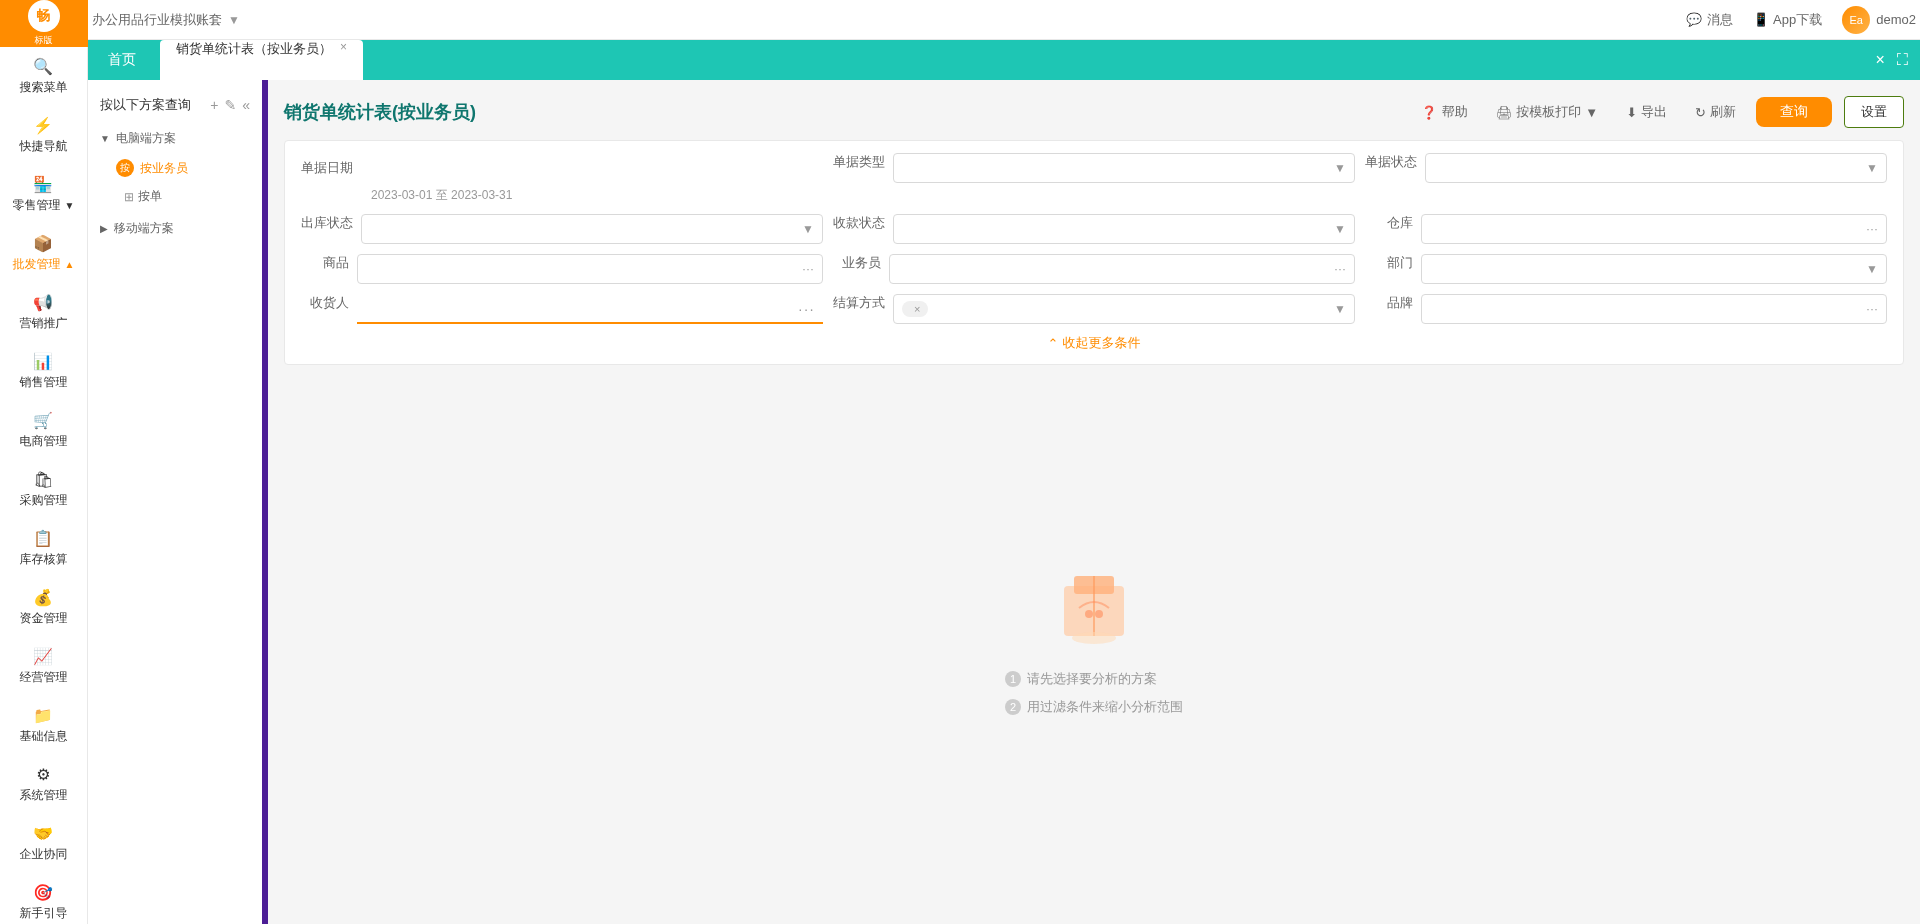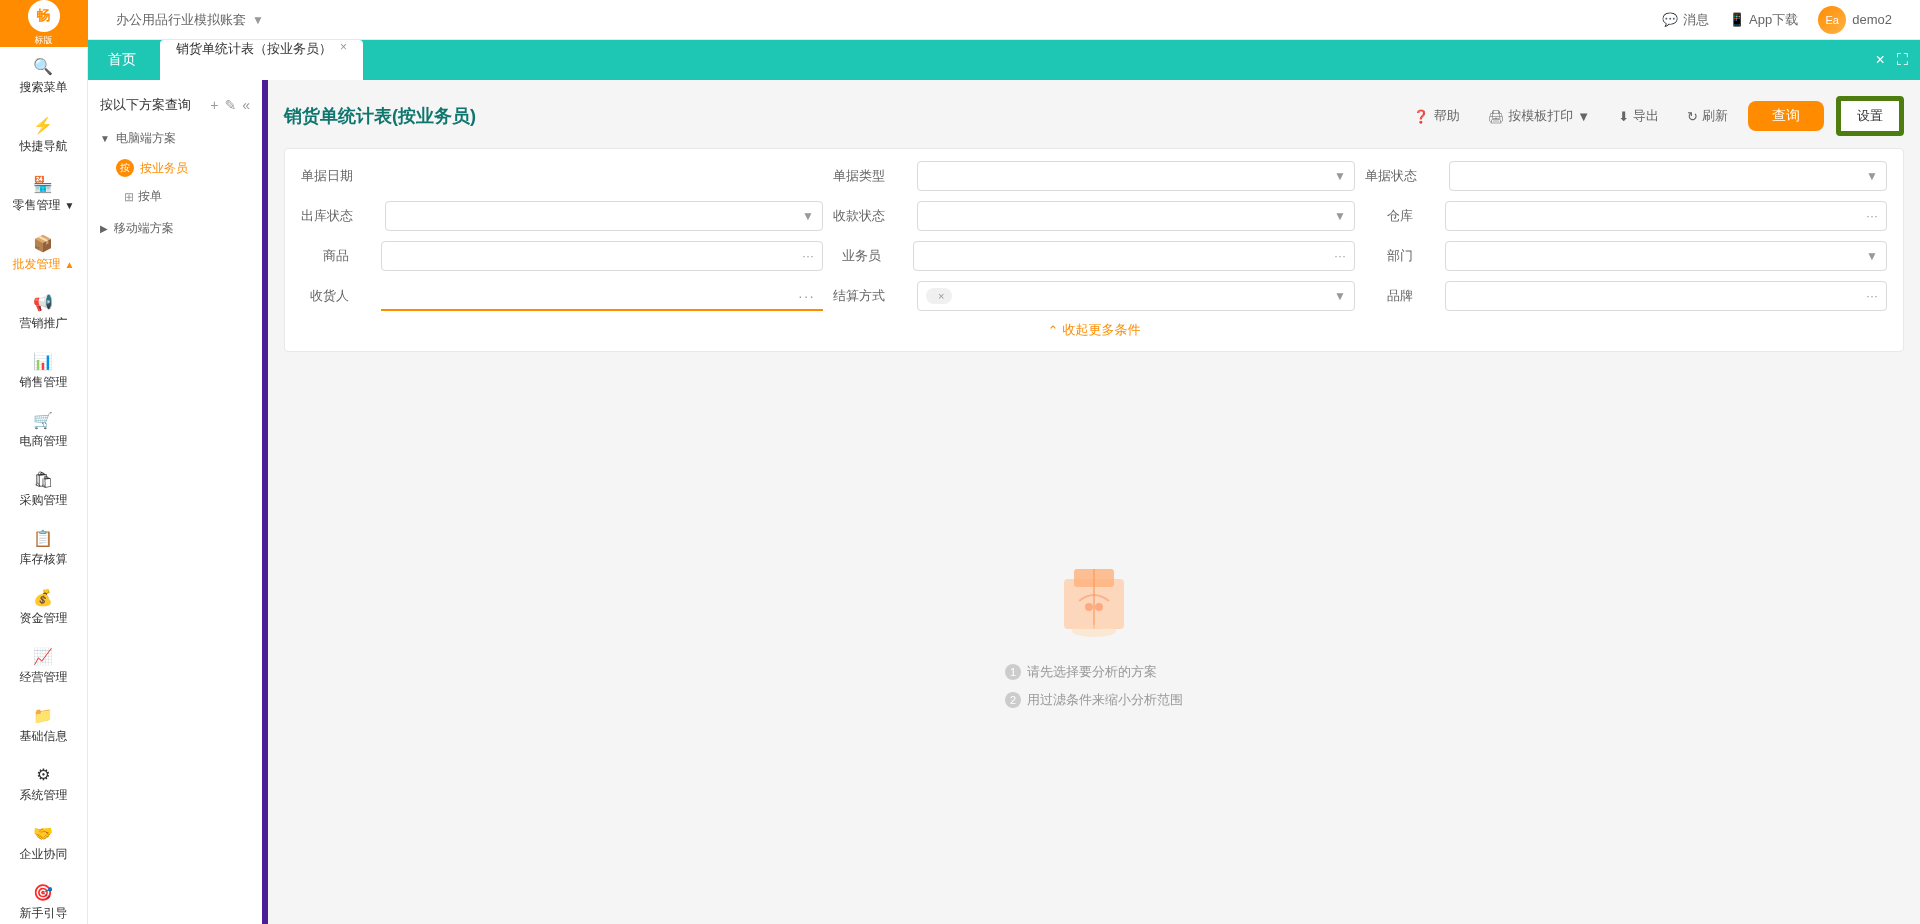--- a/index.html
+++ b/index.html
@@ -65,21 +65,21 @@
       overflow: hidden;
     }
 
     
     .top-header {
       height: 40px;
       background: #fff;
       border-bottom: 1px solid #e8e8e8;
       display: flex;
       align-items: center;
-      padding: 0 28px;
+      padding: 0 4px;
       justify-content: space-between;
     }
     .top-header-left {
       display: flex;
       align-items: center;
       gap: 8px;
       color: #666;
       font-size: 13px;
     }
     .top-header-right {
@@ -266,21 +266,21 @@
       color: white;
       border: none;
       border-radius: 8px;
       padding: 6px 24px;
       font-size: 14px;
       cursor: pointer;
     }
     .btn-settings {
       background: white;
       color: #333;
-      border: 5px solid #4d7c0f;
+      border: 1px solid #4d7c0f;
       border-radius: 4px;
       padding: 6px 16px;
       font-size: 13px;
       cursor: pointer;
     }
 
     
     .empty-state {
       flex: 1;
       display: flex;
@@ -319,21 +319,21 @@
     }
 
     .section-row {
       display: grid;
       grid-template-columns: 1fr 1fr 1fr;
       gap: 10px;
       margin-bottom: 10px;
       align-items: center;
     }
     .field-wrap {
-      display: flex; align-items: center; gap: 24px;
+      display: flex; 
     }
     .field-label {
       white-space: nowrap;
       color: #666;
       font-size: 13px;
       min-width: 56px;
       text-align: right;
       padding-right: 8px;
     }
     .field-input-wrap {
@@ -566,20 +566,24 @@
             <span class="field-label">单据状态</span>
             <div class="field-input-wrap" style="flex:1;position:relative;">
               <div class="filter-select-wrap">
                 <span></span>
                 <span class="arrow">▼</span>
               </div>
             </div>
           </div>
         </div>
 
+        <div style="display:flex;margin-bottom:10px;margin-top:-6px;">
+          <span style="min-width:70px;padding-right:8px;"></span>
+          <span class="date-range-text">2023-03-01 至 2023-03-31</span>
+        </div>
 
         <div class="section-row">
 
           <div class="field-wrap">
             <span class="field-label">出库状态</span>
             <div class="field-input-wrap" style="flex:1;">
               <div class="filter-select-wrap">
                 <span></span>
                 <span class="arrow">▼</span>
               </div>

